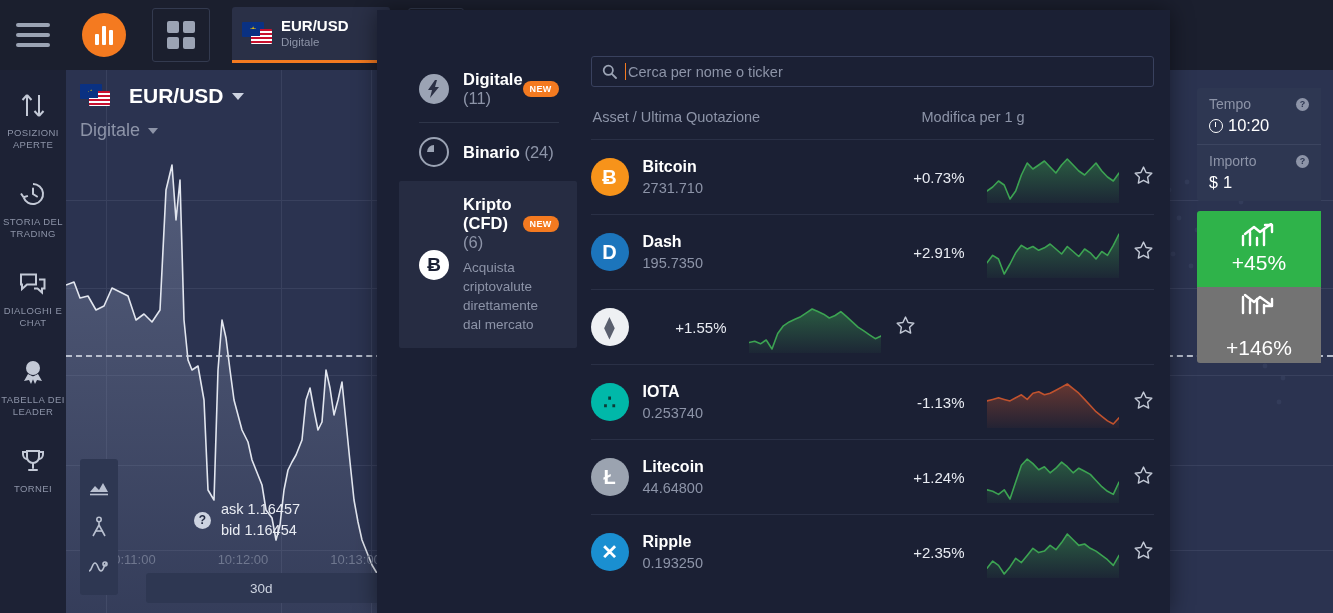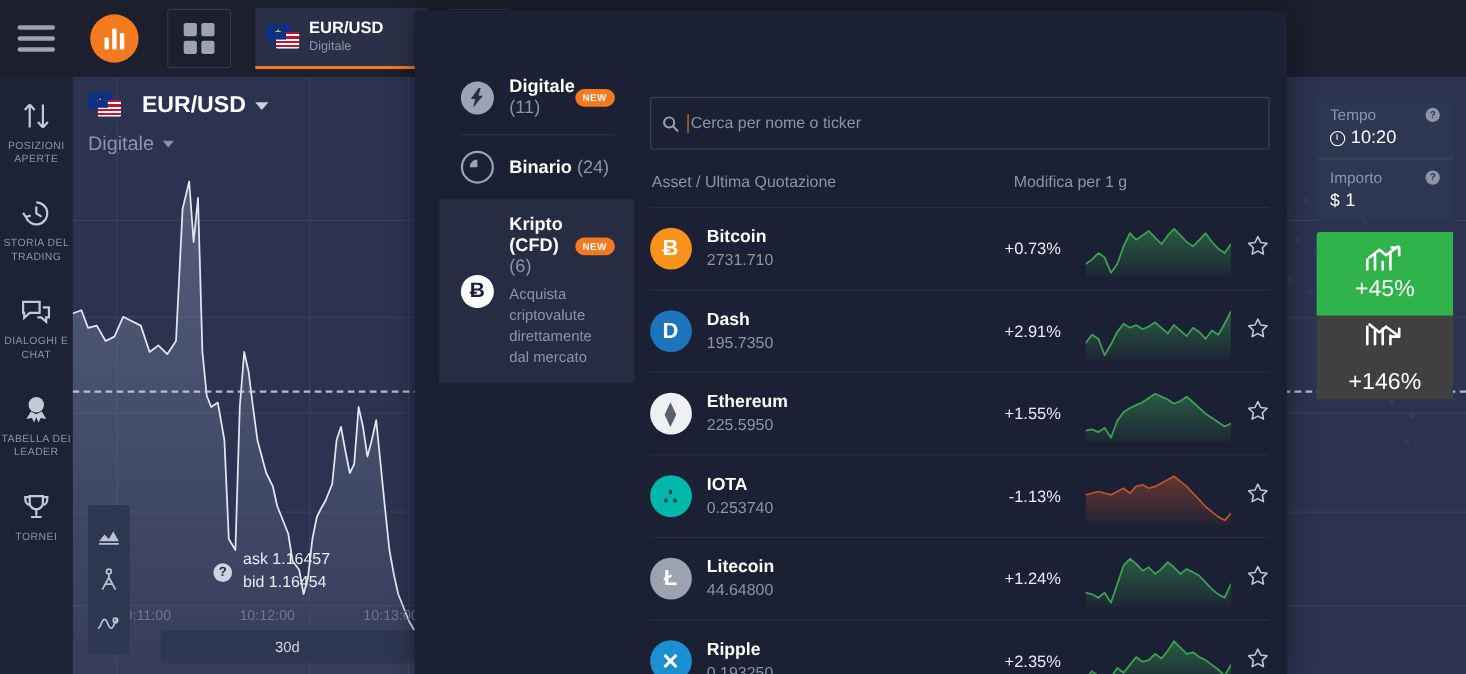--- a/index.html
+++ b/index.html
@@ -124,21 +124,21 @@
   .tp-help { width: 13px; height: 13px; border-radius: 50%; background: #8d94a8; color: #2e3752;
     font-size: 9px; font-weight: bold; display: flex; align-items: center; justify-content: center; }
   .tp-value { color: #fff; font-size: 16.5px; margin-top: 4px; display: flex; align-items: center; gap: 5px; }
   .tp-clock-ico { width: 14px; height: 14px; border-radius: 50%; border: 1.6px solid #fff; position: relative; }
   .tp-clock-ico::after { content: ""; position: absolute; left: 5px; top: 2.5px; width: 1.4px; height: 4.5px; background: #fff; }
   .tp-dollar { color: #fff; font-size: 16px; }
 
   .btn-call, .btn-put { height: 76px; display: flex; flex-direction: column;
     align-items: center; justify-content: center; cursor: pointer; border-radius: 3px 0 0 3px; }
   .btn-call { background: #2fb34a; margin-top: 10px; border-radius: 3px 0 0 0; }
-  .btn-put { background: #404040; border-radius: 0 0 0 3px; gap: 17px; }
+  .btn-put { background: #737373; border-radius: 0 0 0 3px; gap: 17px; }
   .btn-pct { color: #fff; font-size: 21px; margin-top: 2px; }
 
   
   .overlay { position: absolute; left: 377px; top: 10px; width: 793px; height: 603px;
     background: #1b2034; z-index: 20; display: flex; box-shadow: 0 0 22px rgba(0,0,0,.45); }
   .ov-left { width: 285px; padding: 46px 0 0 22px; }
   .cat { display: flex; align-items: center; padding: 14px 18px 14px 20px; cursor: pointer;
     position: relative; border-radius: 2px; }
   .cat.active { background: #262c42; }
   .cat-sep { height: 1px; background: #2e3549; margin: 0 18px 0 20px; }
@@ -149,22 +149,22 @@
   .cat-ico.krypto { background: #fff; }
   .cat-main { flex: 1; }
   .cat-title { font-size: 16.5px; color: #fff; font-weight: bold; }
   .cat-title .cnt { color: #8d94a8; font-weight: normal; }
   .cat-desc { color: #8d94a8; font-size: 13.5px; line-height: 19px; margin-top: 6px; }
   .badge-new { background: #f47a20; color: #fff; font-size: 9px; font-weight: bold;
     padding: 3px 7px; border-radius: 9px; letter-spacing: .3px; }
   .cat-body { flex: 1; }
 
   .ov-right { flex: 1; padding: 46px 22px 0 14px; }
-  .search-wrap { position: relative; height: 48px; border: 1px solid #39415e; border-radius: 3px;
-    display: flex; align-items: center; padding: 0 10px; background: #1b2034; margin-top: 32px; }
+  .search-wrap { position: relative; height: 31px; border: 1px solid #39415e; border-radius: 3px;
+    display: flex; align-items: center; padding: 0 10px; background: #1b2034; }
   .search-ico { color: #9ba3b4; margin-right: 8px; display: flex; }
   .search-caret { width: 1.5px; height: 17px; background: #f47a20; margin-right: 2px; }
   .search-ph { color: #8d94a8; font-size: 14.5px; }
 
   .tbl-head { display: flex; padding: 22px 2px 14px; gap: 39px; }
   .th { color: #8d94a8; font-size: 14.5px; }
   .th.asset { width: 290px; }
 
   .row { display: flex; align-items: center; height: 75px; border-top: 1px solid #2a3046; }
   .row:first-of-type { border-top: 1px solid #2a3046; }
@@ -609,24 +609,20 @@
               </defs>
               <path d="M0.0,36.8 L5.7,29.3 L11.5,33.0 L17.2,48.0 L23.0,38.0 L28.7,26.8 L34.4,19.3 L40.2,23.0 L45.9,20.5 L51.7,24.3 L57.4,21.8 L63.1,18.0 L68.9,23.0 L74.6,28.0 L80.3,20.5 L86.1,25.5 L91.8,30.5 L97.6,23.0 L103.3,26.8 L109.0,33.0 L114.8,25.5 L120.5,29.3 L126.3,19.3 L132.0,8.0 L132,52 L0,52 Z" fill="url(#g1)"></path>
               <path d="M0.0,36.8 L5.7,29.3 L11.5,33.0 L17.2,48.0 L23.0,38.0 L28.7,26.8 L34.4,19.3 L40.2,23.0 L45.9,20.5 L51.7,24.3 L57.4,21.8 L63.1,18.0 L68.9,23.0 L74.6,28.0 L80.3,20.5 L86.1,25.5 L91.8,30.5 L97.6,23.0 L103.3,26.8 L109.0,33.0 L114.8,25.5 L120.5,29.3 L126.3,19.3 L132.0,8.0" fill="none" stroke="#3ca352" stroke-width="1.6" stroke-linejoin="round" stroke-linecap="round"></path>
             </svg>
             <span class="star"><svg width="21" height="21" viewBox="0 0 22 22" fill="none" stroke="#c3c9d6" stroke-width="1.5">
                 <path d="M11 2.2l2.7 5.6 6 .8-4.4 4.2 1.1 6.1L11 16l-5.4 2.9 1.1-6.1L2.3 8.6l6-.8z" stroke-linejoin="round"></path>
               </svg></span>
           </div>
           <div class="row">
             <div class="coin-ico" style="background:#eef0f3;color:#5a5f6e">⧫</div>
-            <div class="coin-txt">
-              <div class="coin-name">Ethereum</div>
-              <div class="coin-price">225.5950</div>
-            </div>
             <div class="chg">+1.55%</div>
             <svg class="spark" viewBox="0 0 132 52">
               <defs>
                 <linearGradient id="g2" x1="0" y1="0" x2="0" y2="1">
                   <stop offset="0%" stop-color="#3ca352" stop-opacity=".45"></stop>
                   <stop offset="100%" stop-color="#3ca352" stop-opacity=".05"></stop>
                 </linearGradient>
               </defs>
               <path d="M0.0,41.5 L5.7,40.3 L11.5,42.8 L17.2,39.0 L23.0,48.0 L28.7,32.5 L34.4,24.8 L40.2,20.9 L45.9,18.3 L51.7,15.7 L57.4,11.9 L63.1,8.0 L68.9,10.6 L74.6,13.2 L80.3,17.0 L86.1,14.5 L91.8,10.6 L97.6,15.7 L103.3,20.9 L109.0,26.1 L114.8,29.9 L120.5,33.8 L126.3,37.7 L132.0,35.1 L132,52 L0,52 Z" fill="url(#g2)"></path>
               <path d="M0.0,41.5 L5.7,40.3 L11.5,42.8 L17.2,39.0 L23.0,48.0 L28.7,32.5 L34.4,24.8 L40.2,20.9 L45.9,18.3 L51.7,15.7 L57.4,11.9 L63.1,8.0 L68.9,10.6 L74.6,13.2 L80.3,17.0 L86.1,14.5 L91.8,10.6 L97.6,15.7 L103.3,20.9 L109.0,26.1 L114.8,29.9 L120.5,33.8 L126.3,37.7 L132.0,35.1" fill="none" stroke="#3ca352" stroke-width="1.6" stroke-linejoin="round" stroke-linecap="round"></path>

